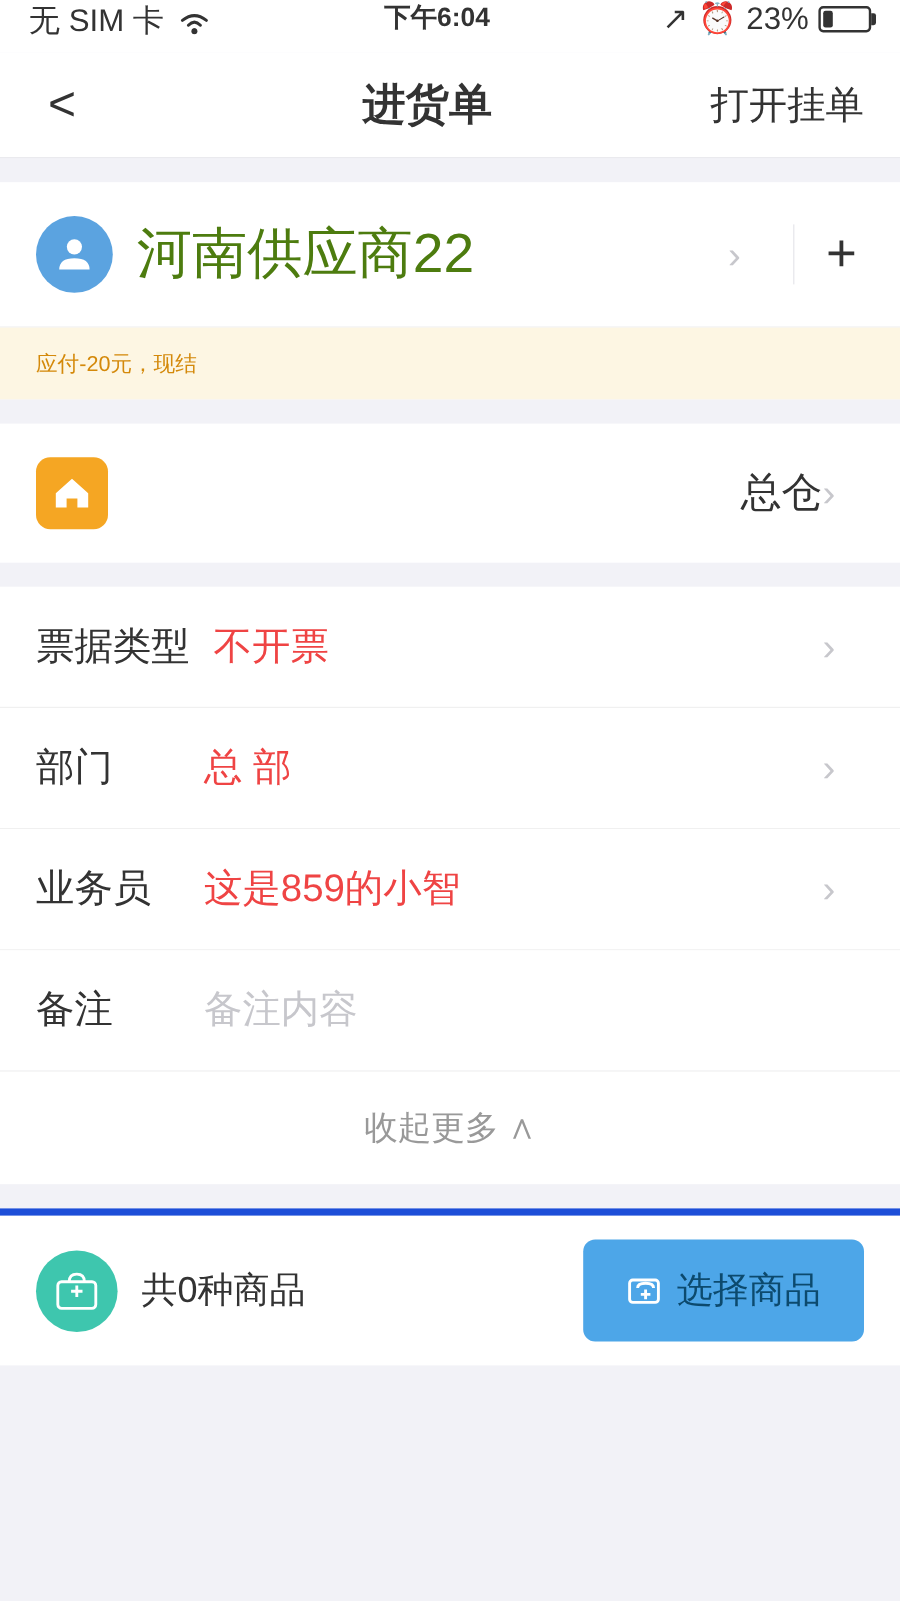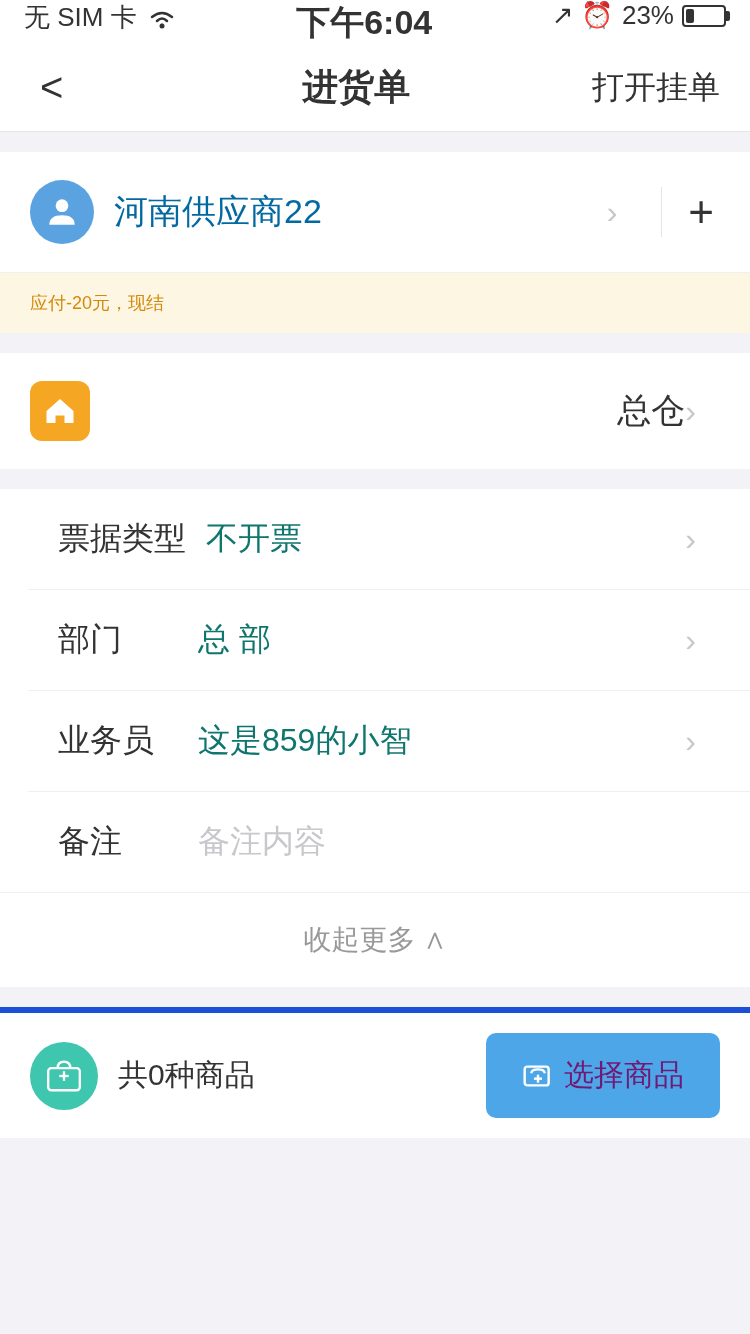--- a/index.html
+++ b/index.html
@@ -25,21 +25,21 @@
       font-size: 28px;
       font-weight: 500;
     }
     .status-left {
       display: flex;
       align-items: center;
       gap: 10px;
       font-size: 26px;
     }
     .status-center {
-      font-size: 34px;
+      font-size: 22px;
       font-weight: 600;
     }
     .status-right {
       display: flex;
       align-items: center;
       gap: 8px;
       font-size: 26px;
     }
     .battery-icon {
       width: 44px;
@@ -129,22 +129,22 @@
       margin-right: 20px;
       flex-shrink: 0;
     }
     .supplier-avatar svg {
       width: 38px;
       height: 38px;
       fill: #fff;
     }
     .supplier-name {
       flex: 1;
-      font-size: 34px;
-      color: #0369a1;
+      font-size: 46px;
+      color: #4d7c0f;
     }
     .chevron-right {
       color: #c7c7cc;
       font-size: 32px;
       margin-right: 24px;
     }
     .add-btn {
       font-size: 44px;
       color: #333;
       cursor: pointer;
@@ -166,34 +166,33 @@
     }
 
     
     .form-row {
       display: flex;
       align-items: center;
       padding: 28px 30px;
       background: #fff;
       border-bottom: 1px solid #f0f0f0;
       min-height: 88px;
-      margin-left: 28px;
     }
     .form-row:last-child {
       border-bottom: none;
     }
     .form-label {
       font-size: 32px;
       color: #333;
       min-width: 120px;
     }
     .form-value {
       flex: 1;
       font-size: 32px;
-      color: #0f766e;
+      color: #ef4444;
       padding-left: 20px;
     }
     .form-value.placeholder {
       color: #c7c7cc;
     }
 
     
     .warehouse-row {
       display: flex;
       align-items: center;
@@ -261,21 +260,21 @@
       height: 38px;
       fill: #fff;
     }
     .product-count-text {
       flex: 1;
       font-size: 30px;
       color: #333;
     }
     .select-product-btn {
       background: #4da6e8;
-      color: #701a75;
+      color: #0c4a6e;
       border: none;
       border-radius: 10px;
       padding: 22px 36px;
       font-size: 30px;
       display: flex;
       align-items: center;
       gap: 10px;
       cursor: pointer;
     }
 

